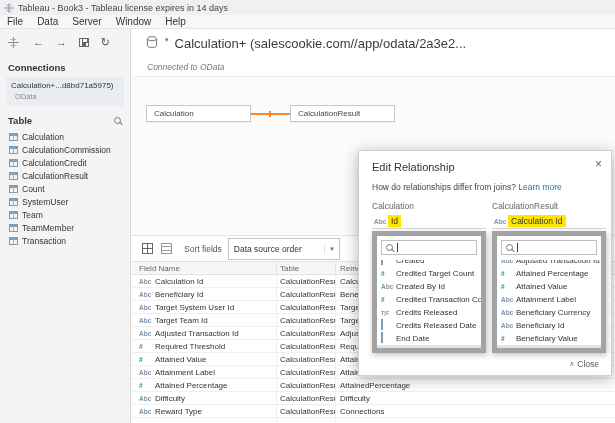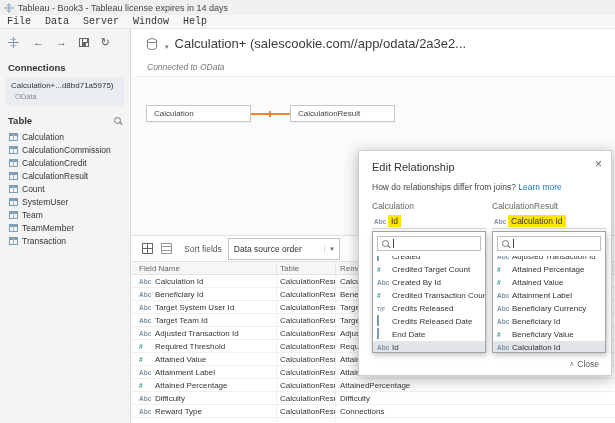--- a/index.html
+++ b/index.html
@@ -4,21 +4,21 @@
 <style>
   * { margin:0; padding:0; box-sizing:border-box; }
   html,body { width:615px; height:423px; overflow:hidden; background:#fff;
     font-family:"Liberation Sans","DejaVu Sans",sans-serif; }
 
   
   .titlebar { position:absolute; top:0; left:0; right:0; height:15px; background:#f0f0f0;
     display:flex; align-items:center; gap:4px; padding-left:4px; font-size:9px; color:#444; }
   .menubar { position:absolute; top:15px; left:0; right:0; height:14px; background:#f7f7f7;
     display:flex; align-items:center; font-size:10px; color:#333; border-bottom:1px solid #e6e6e6; }
-  .menubar span { padding:0 7px;font-family:Liberation Mono, monospace; }
+  .menubar span { padding:0 7px; }
 
   
   .left { position:absolute; top:29px; left:0; bottom:0; width:131px; background:#f4f4f4;
     border-right:1px solid #d8d8d8; }
   .lefttoolbar { height:26px; display:flex; align-items:center; padding:0 8px; color:#555; }
   .tbico { font-size:11px; color:#555; margin-right:12px; }
   .floppy { width:10px; height:9px; border:1px solid #666; position:relative; margin-right:12px; }
   .floppy::before { content:""; position:absolute; top:0; left:2px; width:4px; height:3px; border:1px solid #666; border-top:none; }
   .floppy::after  { content:""; position:absolute; bottom:0; left:2px; width:4px; height:3px; background:#666; }
   .sec-header { font-size:9.5px; font-weight:bold; color:#333; padding:7px 8px 4px; }
@@ -31,21 +31,21 @@
   .mag::after { content:""; position:absolute; width:4px; height:1px; background:#777;
     transform:rotate(45deg); right:-3px; bottom:-1px; }
   .tlist .item { display:flex; align-items:center; height:13px; padding-left:9px; font-size:8.5px; color:#333; white-space:nowrap; }
   .grid-ic { flex:none; width:9px; height:8px; border:1px solid #7d9eb5; margin-right:4px; background:
     linear-gradient(to right, transparent 3px, #9db4c6 3px, #9db4c6 4px, transparent 4px),
     linear-gradient(to bottom, #7d9eb5 0 2px, transparent 2px); }
 
   
   .main { position:absolute; top:29px; left:132px; right:0; bottom:0; background:#fff; }
   .ds-title { position:absolute; left:14px; top:7px; font-size:13px; color:#3c3c3c;
-    display:flex; align-items:flex-end; gap:6px; }
+    display:flex; align-items:flex-start; gap:6px; }
   .ds-caret { font-size:7px; color:#777; }
   .ds-sub { position:absolute; left:15px; top:33px; font-size:8.5px; font-style:italic; color:#7a7a7a; }
   .canvas { position:absolute; top:47px; left:0; right:0; height:159px; background:#fbfbfc; border-top:1px solid #efefef; }
   .node { position:absolute; top:28px; height:17px; width:105px; background:#fff; border:1px solid #c4c9ce;
     font-size:8px; color:#444; line-height:15px; padding-left:7px; box-shadow:0 1px 1px rgba(0,0,0,.05); white-space:nowrap; }
   .node1 { left:14px; } .node2 { left:158px; }
   .noodle { position:absolute; left:119px; top:36px; width:39px; height:2px; background:var(--orange,#f6862c); }
   .noodle::after { content:""; position:absolute; left:18px; top:-2px; width:2px; height:6px; background:var(--orange,#f6862c); }
 
   .grid-toolbar { position:absolute; top:206px; left:0; right:0; height:26px; background:#fff;
@@ -80,21 +80,21 @@
   .dlg-close { position:absolute; right:9px; top:6px; font-size:12px; color:#666; cursor:default; }
   .dlg-q { position:absolute; left:13px; top:31px; font-size:8.5px; color:#444; white-space:nowrap; }
   .lnk { color:var(--link,#1876bd); }
   .colhead { position:absolute; top:50px; font-size:8.5px; color:#666; }
   .ch-l { left:13px; } .ch-r { left:133px; }
   .selrow { position:absolute; top:63px; width:114px; height:15px; display:flex; align-items:center;
     border-bottom:1px solid #d7d7d7; }
   .sr-l { left:13px; } .sr-r { left:133px; }
   .selrow .ticon { margin-left:2px; width:14px; }
   .hl { background:var(--yellow,#ffe600); font-size:8.5px; color:#333; padding:1px 3px; white-space:nowrap; }
-  .panel { position:absolute; top:80px; width:114px; height:122px; background:#fff; border:1px solid #a3a3a3;
+  .panel { position:absolute; top:80px; width:114px; height:122px; background:#fff; border:5px solid #a3a3a3;
     box-shadow:1px 2px 6px rgba(0,0,0,.25); }
   .pn-l { left:13px; } .pn-r { left:133px; }
   .search { margin:4px 4px 2px; height:15px; border:1px solid #bfbfbf; display:flex; align-items:center; padding:0 4px; gap:4px; }
   .cursorbar { width:1px; height:9px; background:#444; }
   .plist { position:absolute; top:24px; left:0; right:0; bottom:0; overflow:hidden; }
   .plist .inner { margin-top:-6px; }
   .pitem { display:flex; align-items:center; height:13px; padding-left:4px; font-size:8px; color:#333; white-space:nowrap; }
   .pitem.sel { background:var(--selbg,#e0e5ea); }
   .fi { flex:none; width:15px; font-size:6.5px; font-weight:bold; text-align:left; }
   .fi-bool { font-size:5.5px; }

